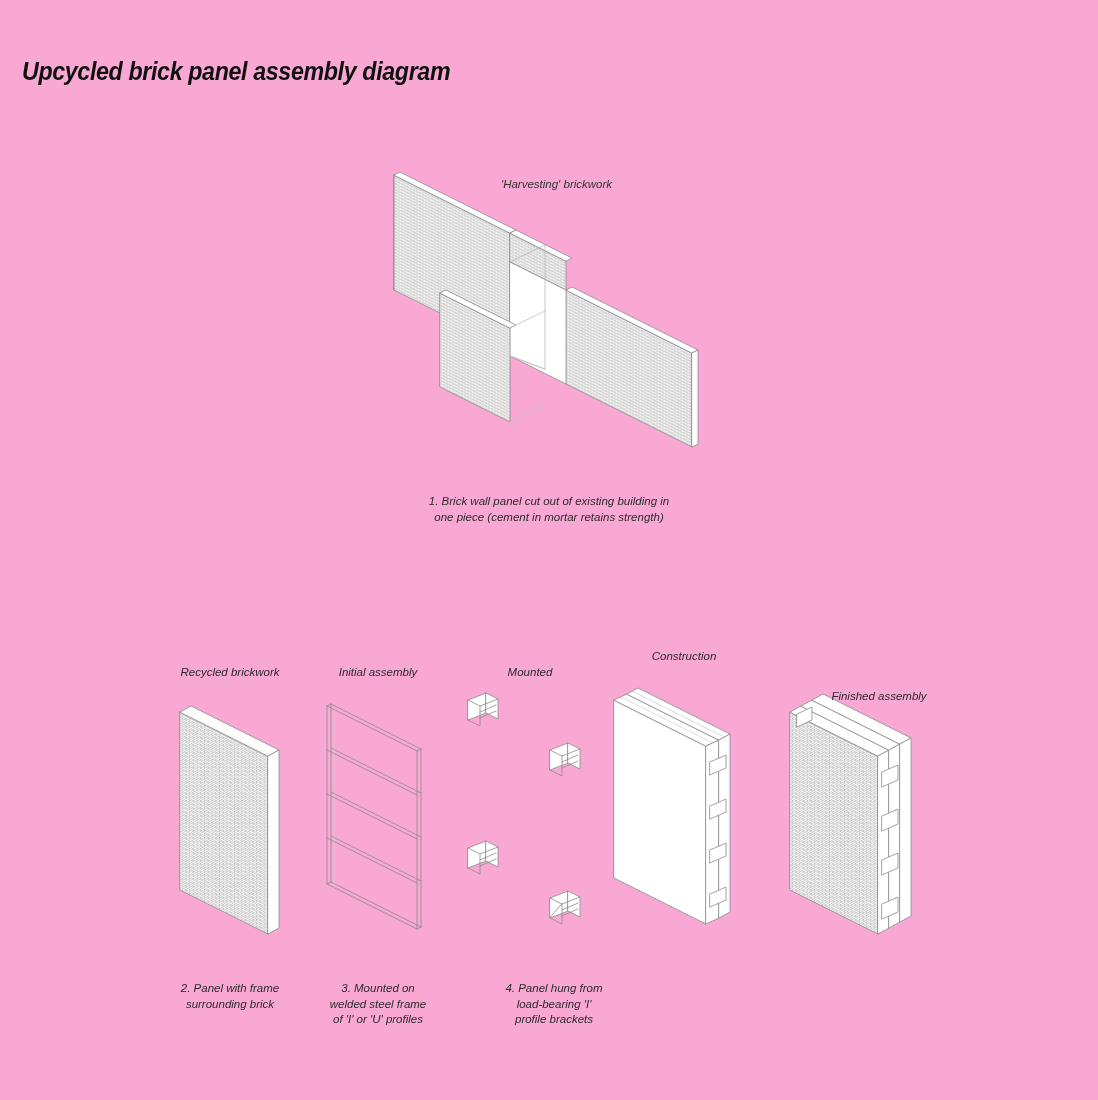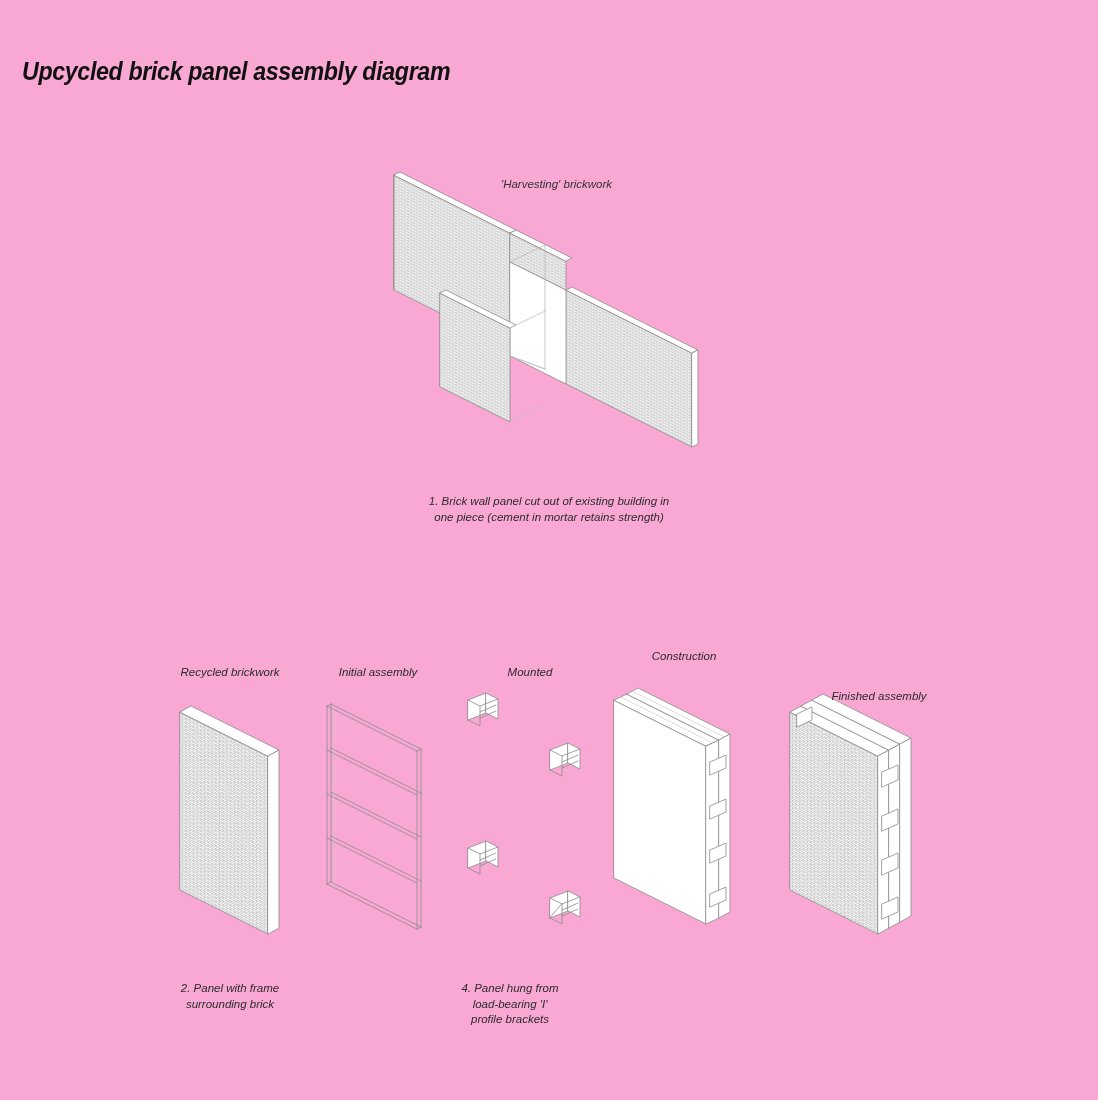--- a/index.html
+++ b/index.html
@@ -300,20 +300,23 @@
 
   <div class="col-header" style="left:430px; top:666px; width:200px;">Mounted</div>
 
   <div class="col-header" style="left:584px; top:650px; width:200px;">Construction</div>
 
   <div class="col-header" style="left:779px; top:666px; width:200px;margin-top:24px;">Finished assembly</div>
 
   <div class="caption" style="left:154px; top:981px; width:152px;">2. Panel with frame
 surrounding brick</div>
 
-
-  <div class="caption" style="left:432px; top:981px; width:156px;">4. Panel hung from
+  <div class="caption" style="left:300px; top:981px; width:156px;">3. Mounted on
+welded steel frame
+of 'I' or 'U' profiles</div>
+
+  <div class="caption" style="left:476px; top:981px; width:156px;">4. Panel hung from
 load-bearing 'I'
 profile brackets</div>
 
 
 
 </div>
 
 </body></html>

